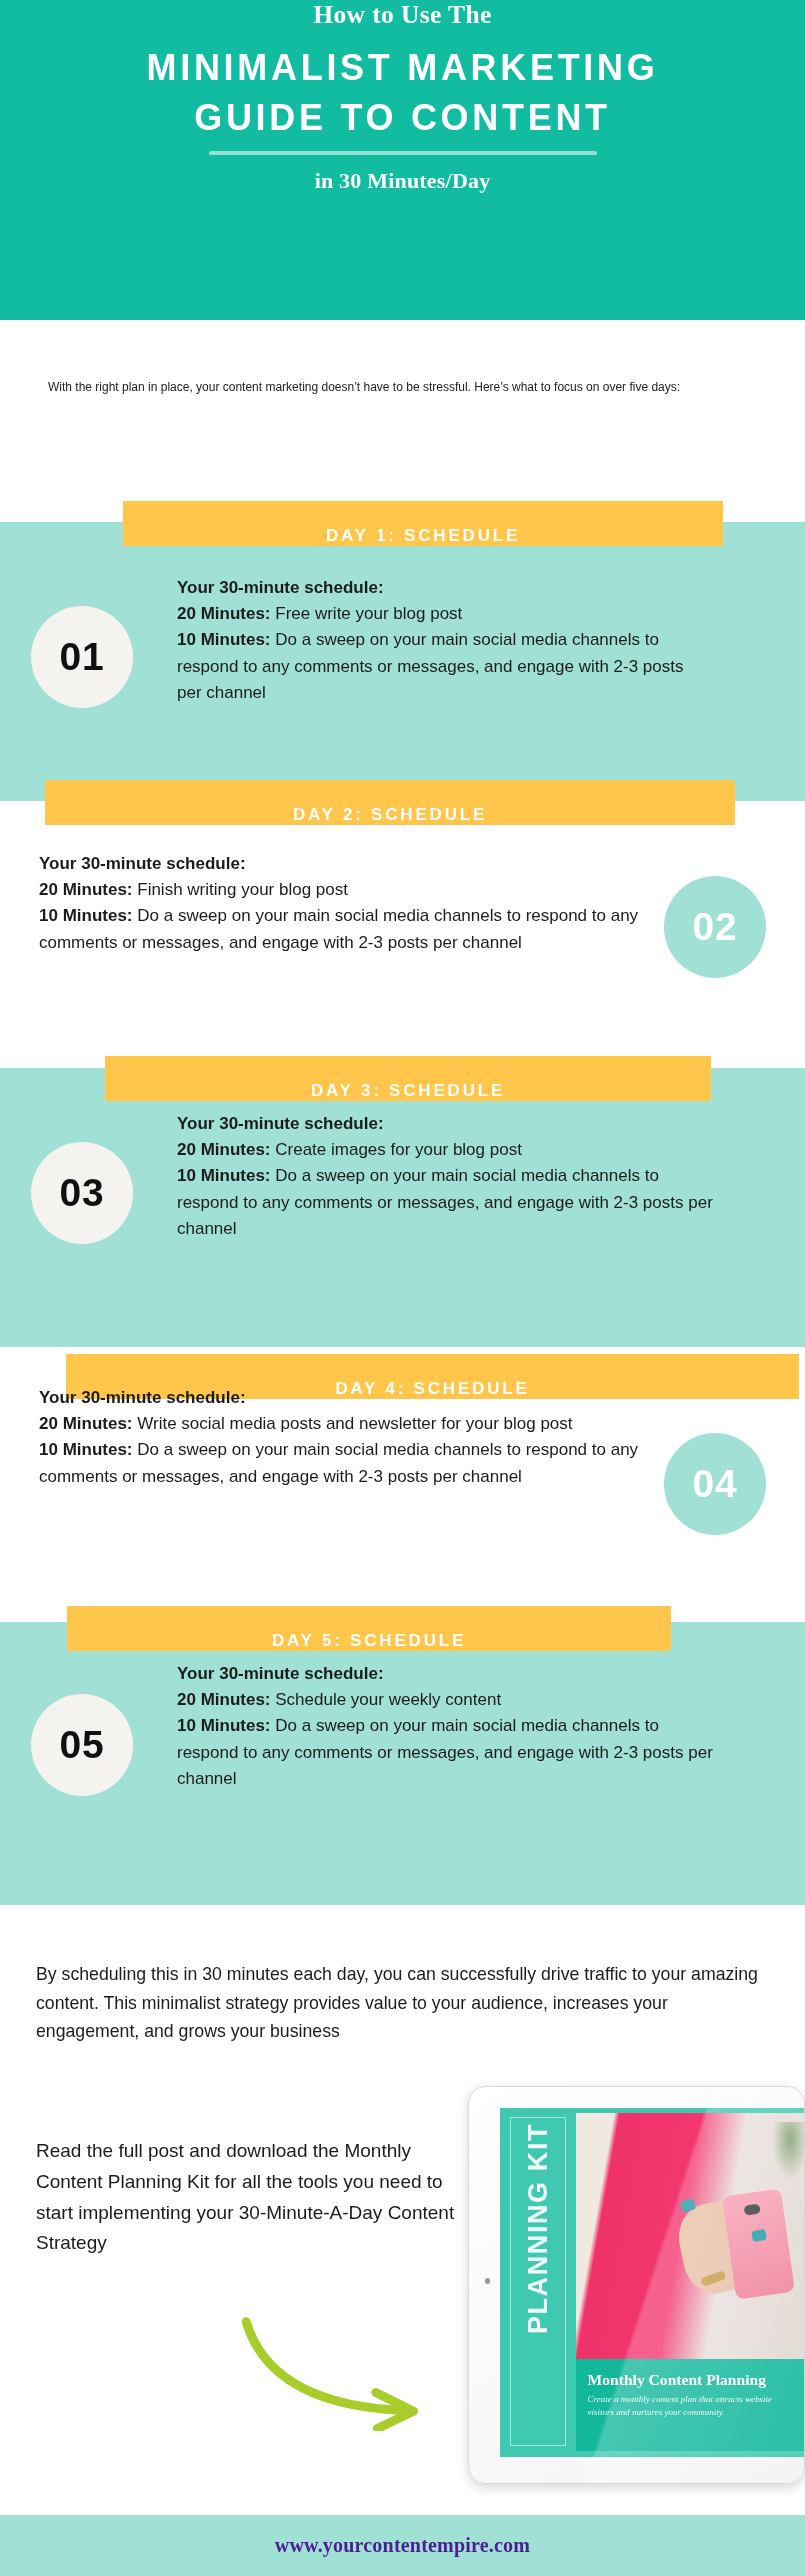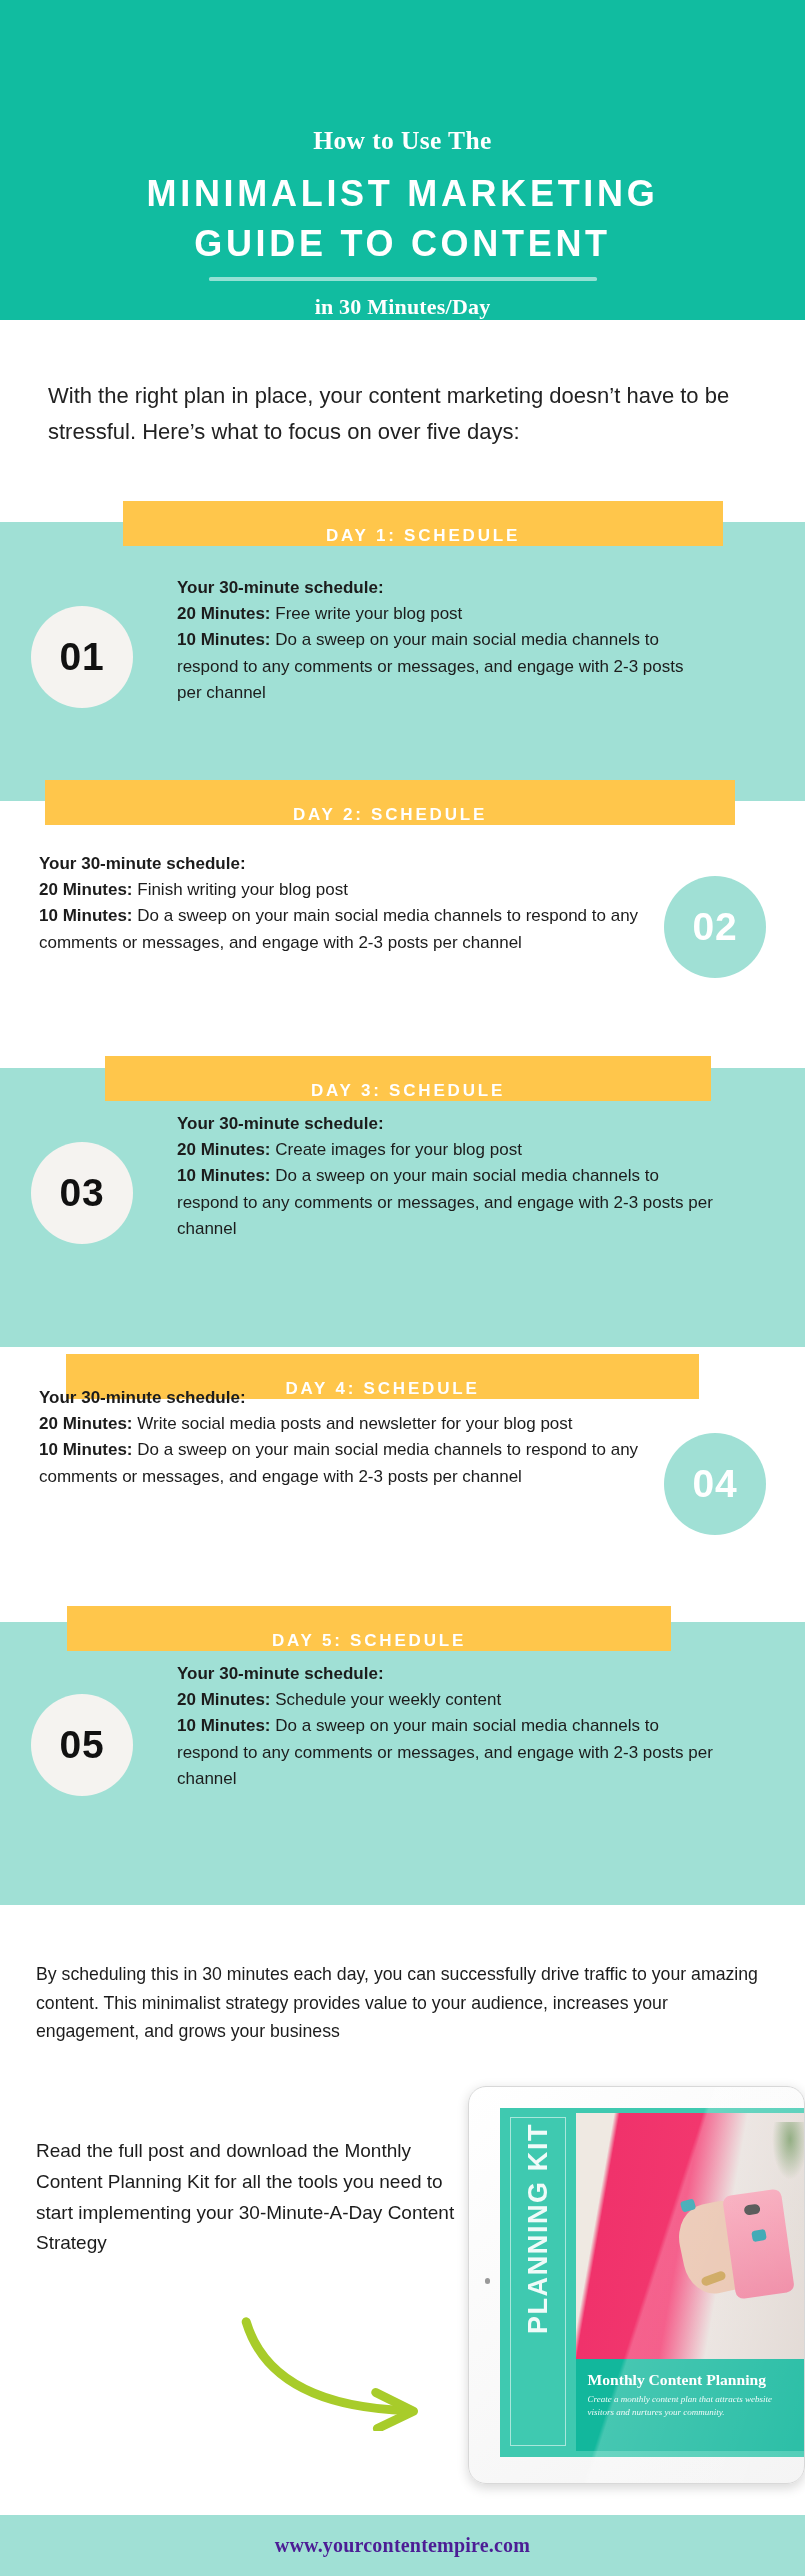--- a/index.html
+++ b/index.html
@@ -17,21 +17,21 @@
 
   
   .header {
     position: absolute;
     left: 0; top: 0;
     width: 805px; height: 320px;
     background: #11BCA0;
     display: flex;
     flex-direction: column;
     align-items: center;
-    justify-content: flex-end;
+    justify-content: flex-start;
     text-align: center;
   }
   .header-pretitle {
     font-family: "Liberation Serif", serif;
     font-weight: bold;
     color: #ffffff;
     font-size: 25.5px;
     letter-spacing: 0.4px;
     margin-bottom: 13px;
   }
@@ -55,21 +55,21 @@
     color: #ffffff;
     font-size: 22px;
     letter-spacing: 0.2px;
   }
 
   
   .intro {
     position: absolute;
     left: 48px; top: 378px;
     width: 720px;
-    font-size: 22px;
+    font-size: 12px;
     line-height: 1.62;
     color: #222222;
     font-family: "Liberation Sans", sans-serif;
   }
 
   
   .mint-band {
     position: absolute;
     left: 0; width: 805px;
     background: #A0E0D5;
@@ -90,21 +90,21 @@
   .day-banner span {
     color: #ffffff;
     font-weight: bold;
     font-size: 17px;
     letter-spacing: 2.8px;
     font-family: "Liberation Sans", sans-serif;
   }
   #banner-1 { left: 123px; top: 501px;  width: 600px; }
   #banner-2 { left: 45px;  top: 780px;  width: 690px; }
   #banner-3 { left: 105px; top: 1056px; width: 606px; }
-  #banner-4 { left: 66px;  top: 1354px; width: 633px; }
+  #banner-4 { left: 66px;  top: 1354px; width: 733px; }
   #banner-5 { left: 67px;  top: 1606px; width: 604px; }
 
   
   .num-circle {
     position: absolute;
     width: 102px; height: 102px;
     border-radius: 50%;
     display: flex;
     align-items: center;
     justify-content: center;

